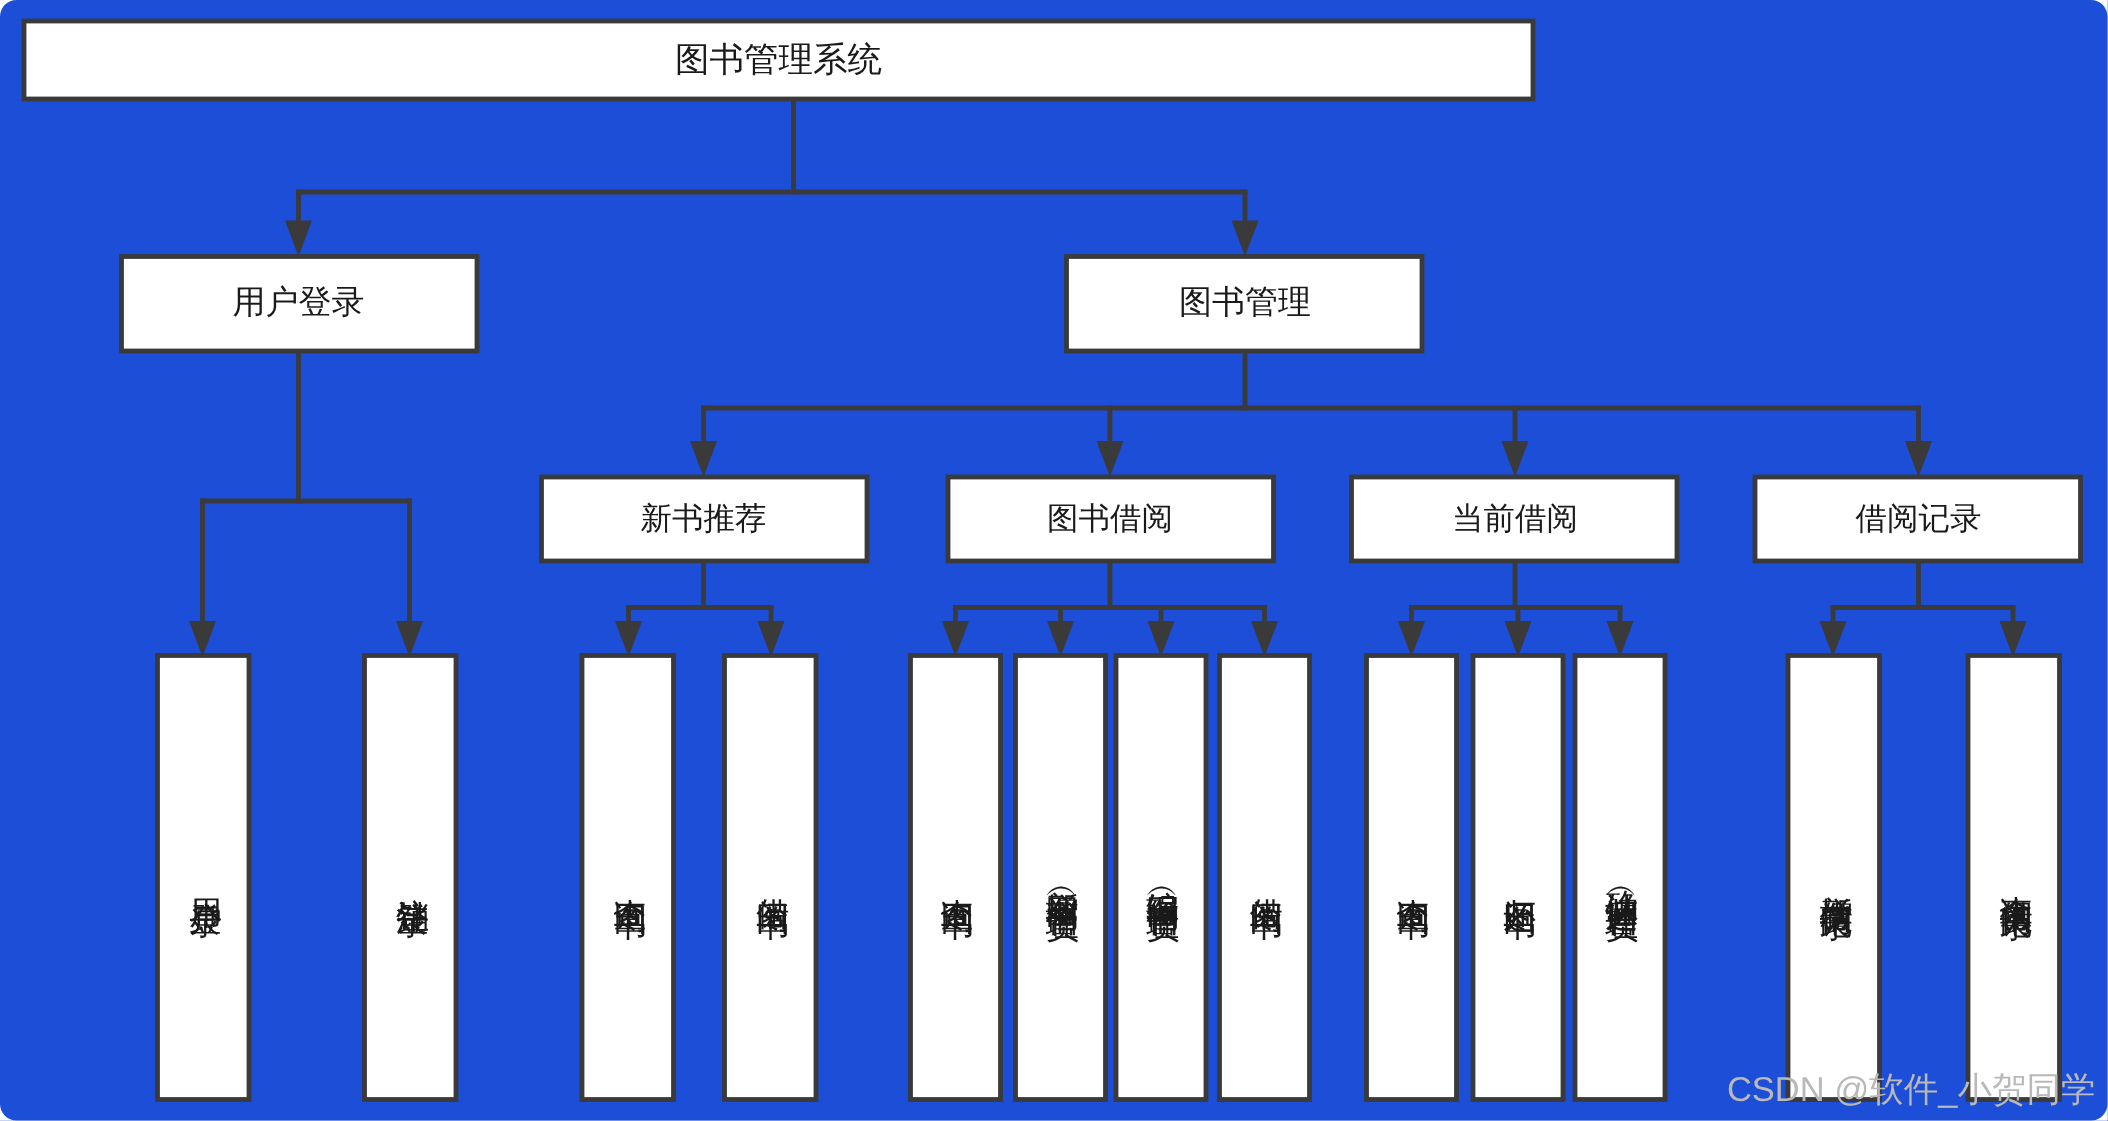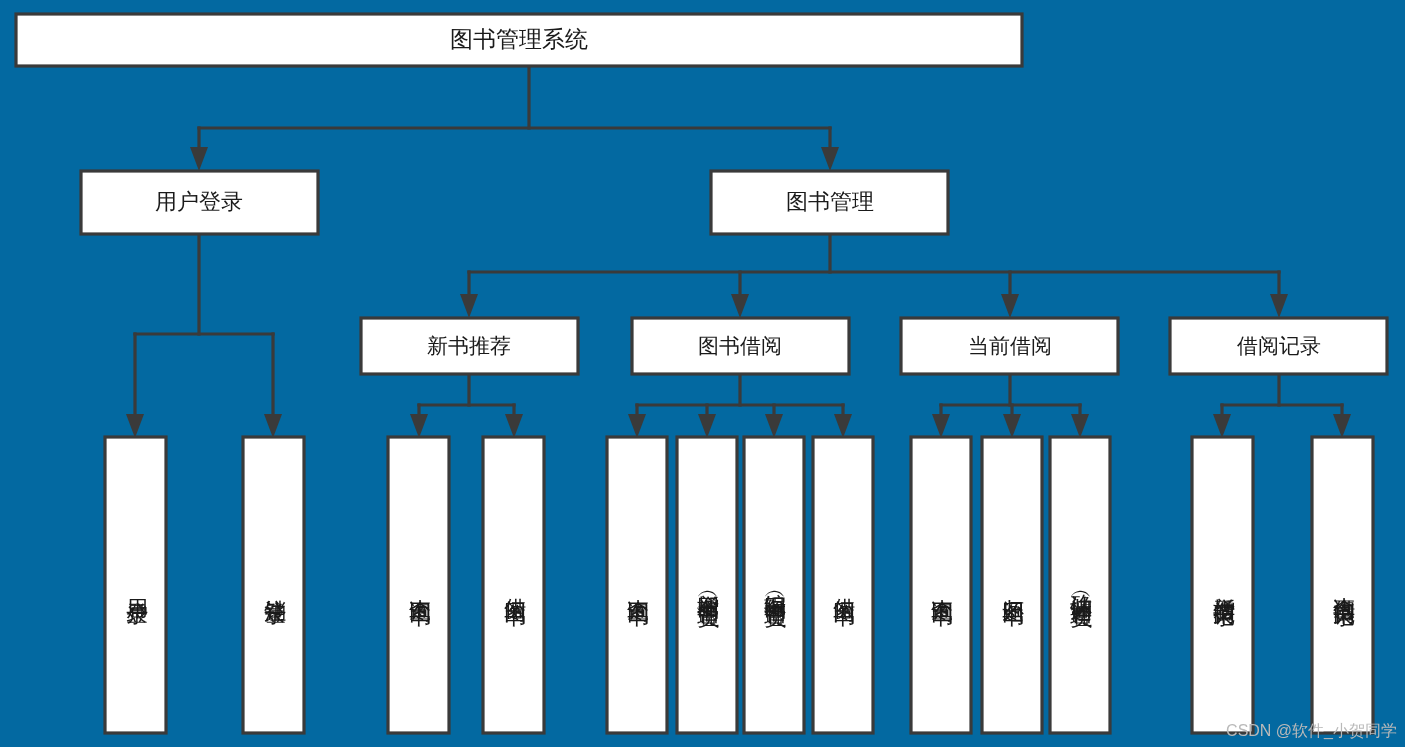--- a/index.html
+++ b/index.html
@@ -1,30 +1,30 @@
 <!DOCTYPE html>
 <html><head>
 <meta charset="utf-8">
 <style>
   html,body{margin:0;padding:0;background:#ffffff;}
   body{width:1405px;height:747px;overflow:hidden;
        font-family:"Liberation Sans","DejaVu Sans",sans-serif;}
-  #diagram{position:relative;width:1405px;height:747px;background:#0369a1;}
+  #diagram{position:relative;width:1405px;height:747px;background:#1d4ed8;border-radius:11px;}
   svg{display:block;}
   .box-rect{fill:#ffffff;stroke:#3a3a3a;stroke-width:3.2;}
   .conn{stroke:#3a3a3a;stroke-width:3.2;fill:none;stroke-linecap:square;}
   .arrow-head{fill:#3a3a3a;stroke:none;}
   .lbl{fill:#1a1a1a;font-family:"Liberation Sans","DejaVu Sans",sans-serif;
        text-anchor:middle;dominant-baseline:middle;}
   .lbl-root{font-size:23px;}
   .lbl-l1{font-size:22px;}
   .lbl-l2{font-size:21px;}
   .lbl-vert{font-size:22px;writing-mode:vertical-rl;text-orientation:upright;
             letter-spacing:2px;}
-  .watermark{position:absolute;right:8px;bottom:5px;font-size:16px;
+  .watermark{position:absolute;right:8px;bottom:5px;font-size:23px;
              color:#b9b9b9;white-space:nowrap;
              font-family:"Liberation Sans","DejaVu Sans",sans-serif;}
 </style>
 </head>
 <body>
 
 <div id="diagram">
 
   <svg width="1405" height="747" viewBox="0 0 1405 747">
 

